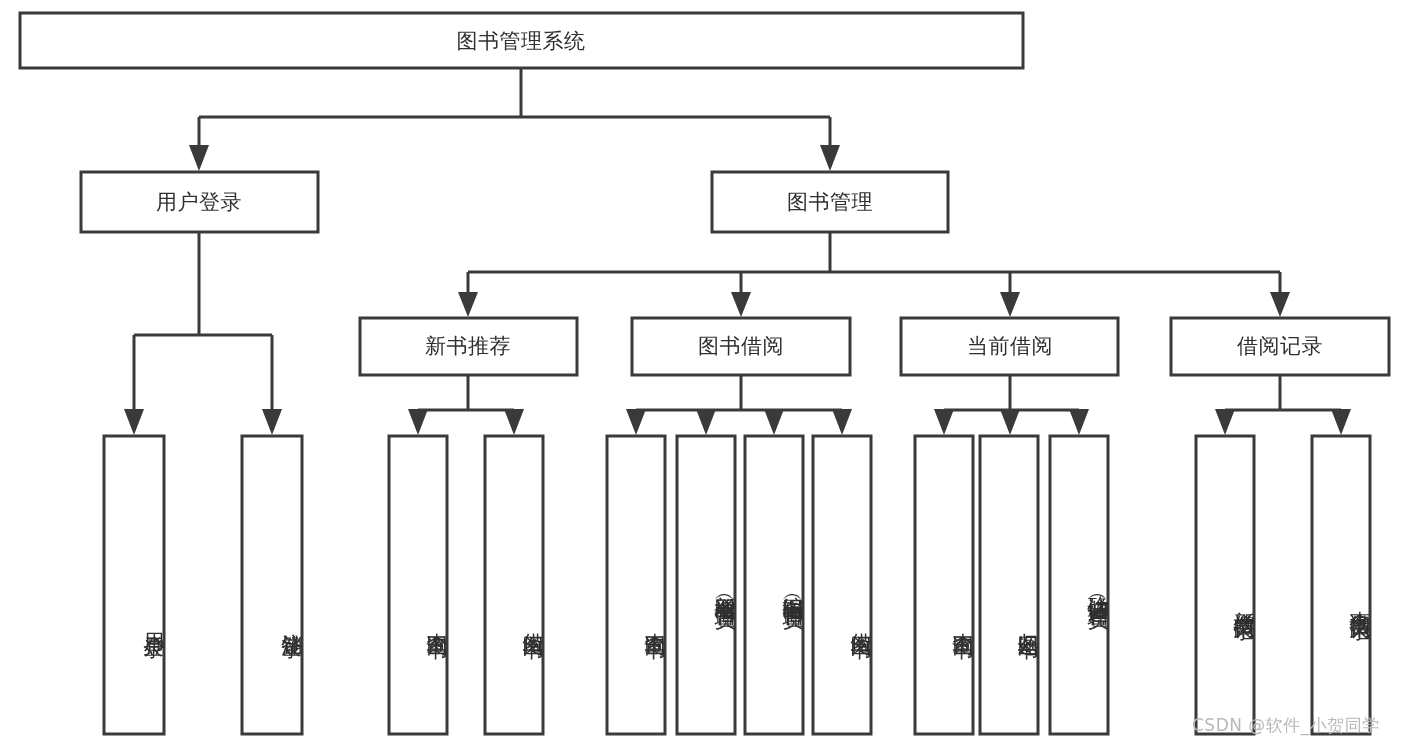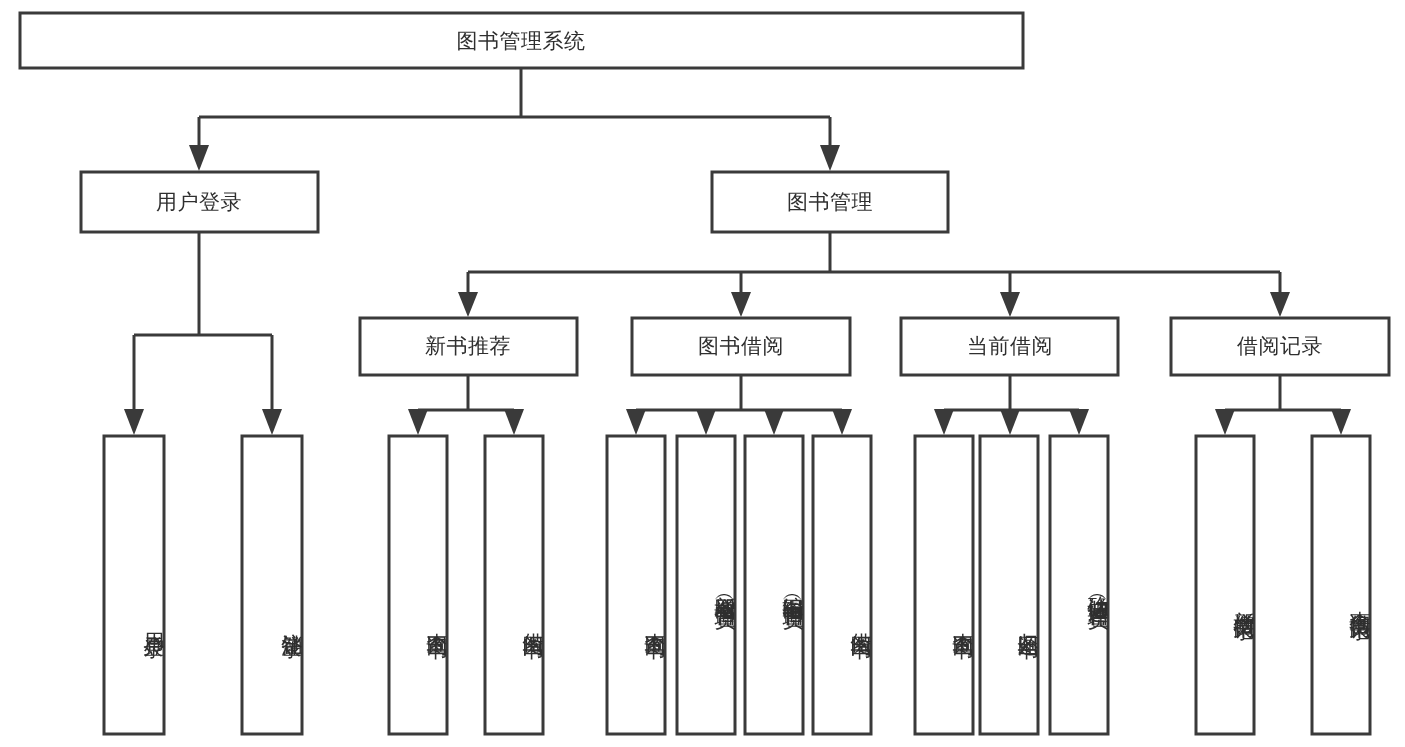--- a/index.html
+++ b/index.html
@@ -194,13 +194,14 @@
   <div class="leaf-label" style="left:745px; top:444px; width:58px; height:288px;">编辑图书（管理员）</div>
   <div class="leaf-label" style="left:813px; top:506px; width:58px; height:228px;">借阅图书</div>
 
   <div class="leaf-label" style="left:915px; top:506px; width:58px; height:228px;">查询图书</div>
   <div class="leaf-label" style="left:980px; top:506px; width:58px; height:228px;">归还图书</div>
   <div class="leaf-label" style="left:1050px; top:444px; width:58px; height:288px;">确认归还（管理员）</div>
 
   <div class="leaf-label" style="left:1196px; top:466px; width:58px; height:268px;">新增借阅记录</div>
   <div class="leaf-label" style="left:1312px; top:466px; width:58px; height:268px;">查询借阅记录</div>
 
+  <div id="watermark">CSDN @软件_小贺同学</div>
 </div>
 
 </body></html>

